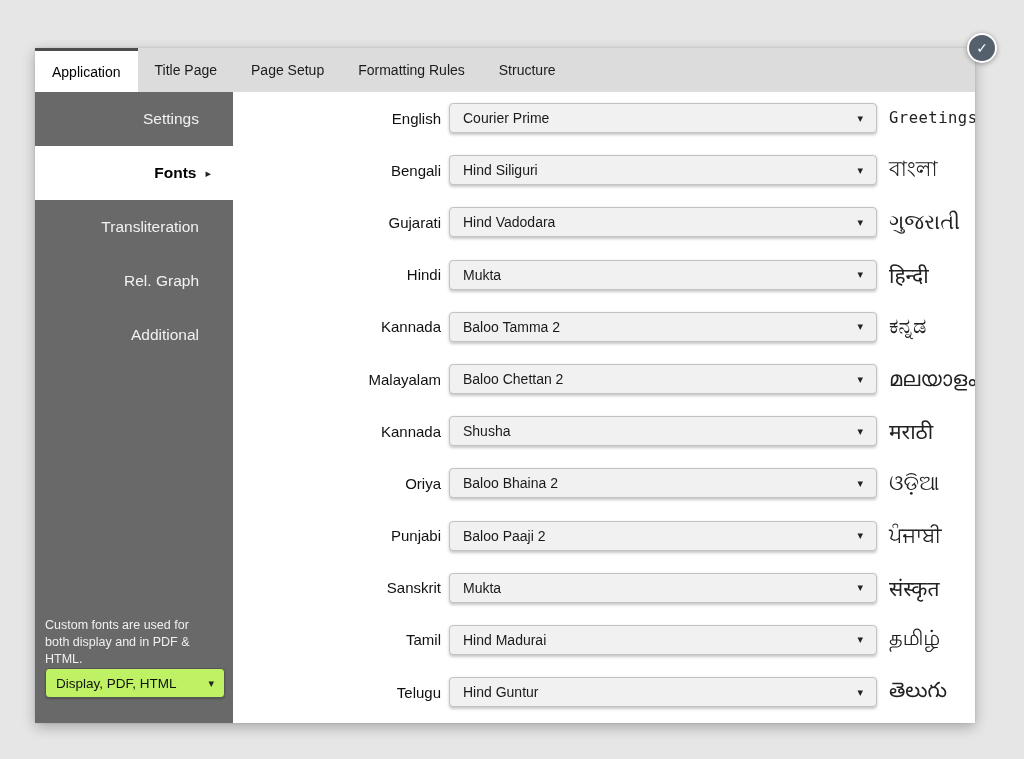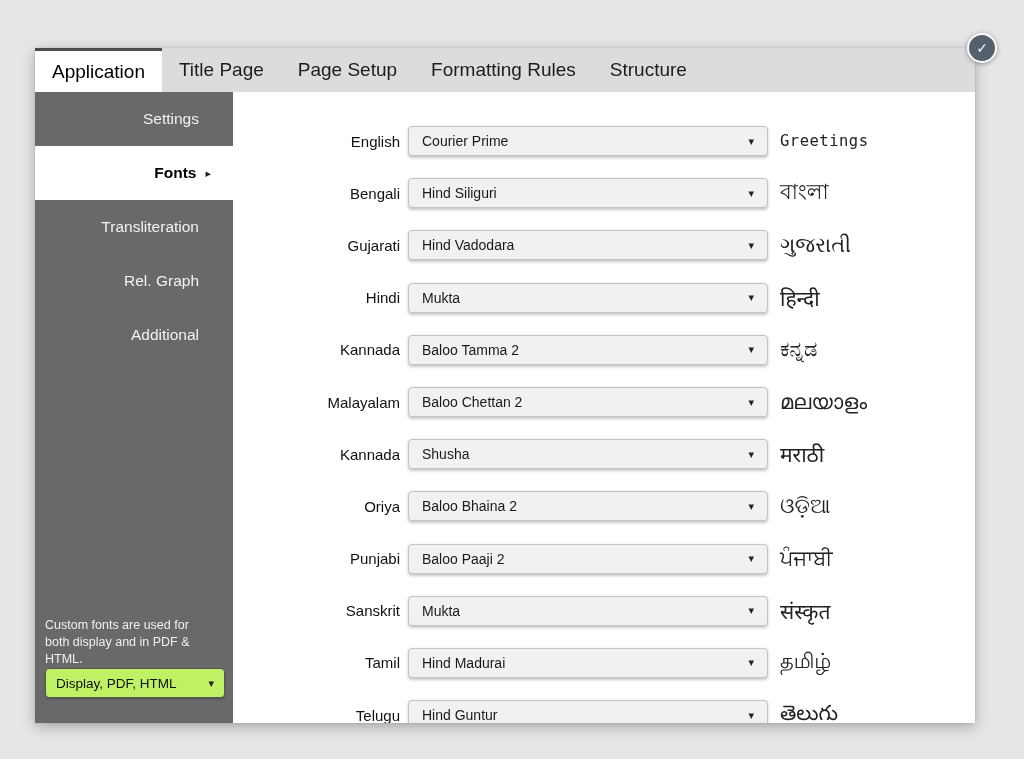--- a/index.html
+++ b/index.html
@@ -13,48 +13,48 @@
   .window {
     position:absolute; left:35px; top:48px; width:940px; height:675px;
     background:#fff; border-radius:2px;
     box-shadow:0 4px 14px rgba(0,0,0,0.28), 0 0 2px rgba(0,0,0,0.15);
   }
   .tabbar {
     display:flex; height:44px; background:#dcdcdc; border-radius:2px 2px 0 0;
   }
   .tab {
     display:flex; align-items:center; padding:0 17px;
-    font-size:19px; color:#1c1c1c; cursor:pointer; white-space:nowrap;
+    font-size:14px; color:#1c1c1c; cursor:pointer; white-space:nowrap;
   }
   .tab.active {
     background:#fff; border-top:3px solid #4d4d4d; color:#000;
   }
-  .winbody { position:absolute; top:44px; left:0; right:0; bottom:0; display:flex; }
+  .winbody { position:absolute; top:44px; left:0; right:0; bottom:0; display:flex;gap:32px; }
   .sidebar { width:198px; background:#696969; position:relative; flex:none; }
   .side-item {
     height:54px; display:flex; align-items:center; justify-content:flex-end;
     padding-right:34px; color:#f2f2f2; font-size:15.5px; cursor:pointer;
   }
   .side-item.active {
     background:#fff; color:#000; font-weight:bold; padding-right:22px;padding-left:46px;
   }
   .side-item .submenu-arrow { font-size:11px; margin-left:9px; color:#222; font-weight:normal; }
   .side-bottom { position:absolute; left:10px; right:10px; bottom:25px; }
   .note { color:#f0f0f0; font-size:12.5px; line-height:1.35; max-width:170px; }
   .scope-select {
     width:180px; height:30px; background:#bef264; border:1px solid #555;
     border-radius:4px; display:flex; align-items:center; justify-content:space-between;
     padding:0 10px; font-size:13.5px; color:#111; cursor:pointer;
     box-shadow:0 1px 2px rgba(0,0,0,0.25);
   }
-  .content { flex:1; background:#fff; padding-top:23px; overflow:hidden; }
+  .content { flex:1; background:#fff; overflow:hidden;margin-left:9px; }
   .font-row { height:52.2px; display:flex; align-items:center; }
   .lang-label { width:167px; text-align:right; font-size:15px; color:#111; flex:none; }
   .select {
-    margin-left:8px; width:360px; height:30px; background:#f1f1f1;
+    margin-left:8px; width:428px; height:30px; background:#f1f1f1;
     border:1px solid #c3c3c3; border-radius:4px;
     box-shadow:0 1.5px 3px rgba(0,0,0,0.22);
     display:flex; align-items:center; justify-content:space-between;
     padding:0 13px; cursor:pointer; flex:none;
   }
   .select-value { font-size:14px; color:#1a1a1a; }
   .chev { font-size:11px; color:#222; }
   .sample { margin-left:12px; font-size:21px; color:#222; font-family:Liberation Serif, serif; }
   .font-row:first-child .sample {
     font-family:"DejaVu Sans Mono", monospace; font-size:15.5px; letter-spacing:0.5px;

